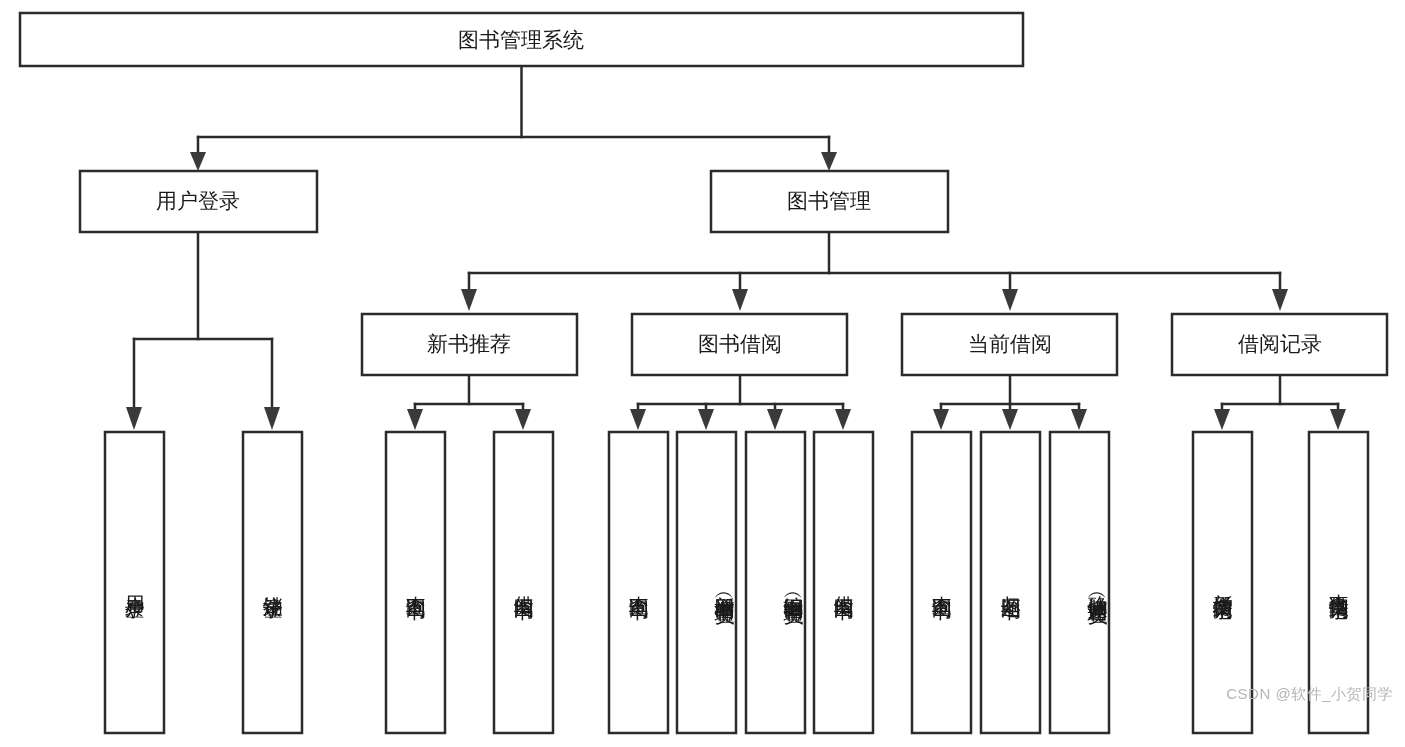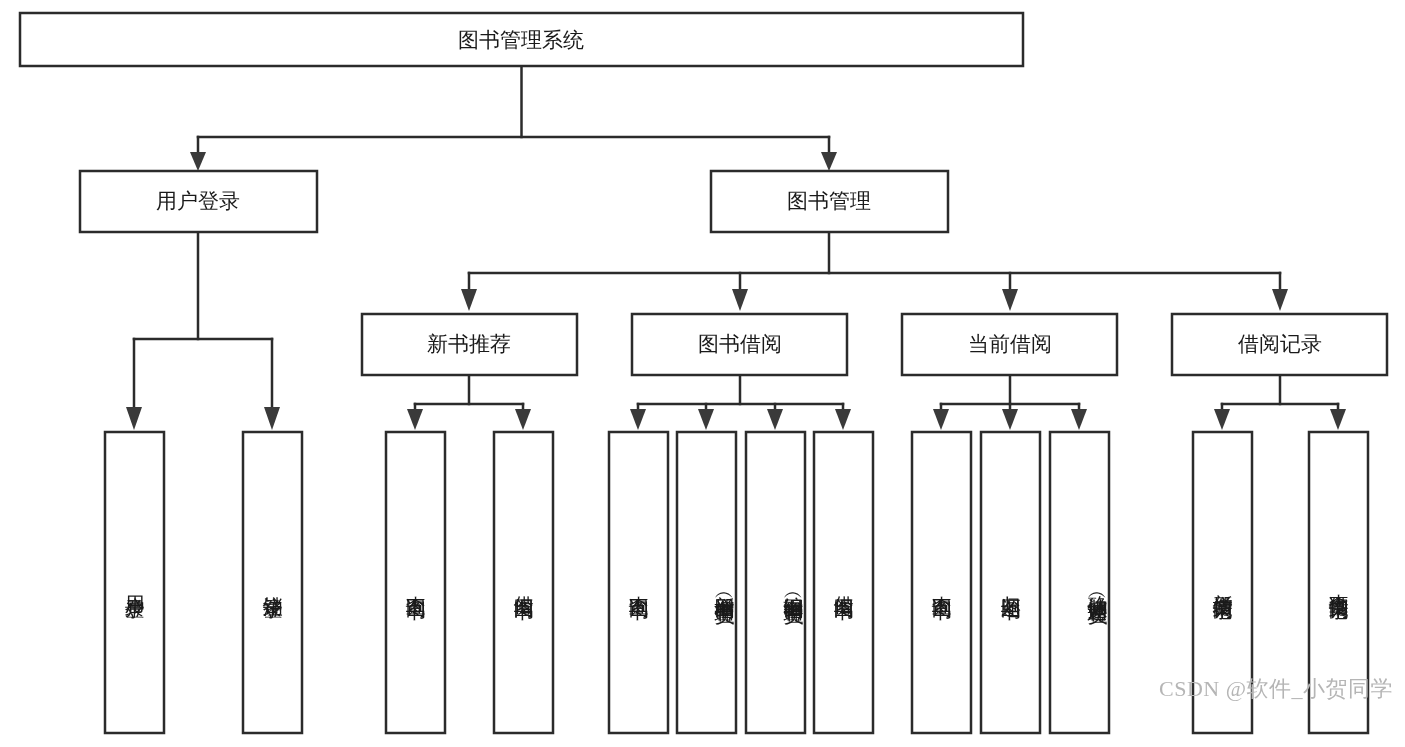--- a/index.html
+++ b/index.html
@@ -59,22 +59,22 @@
     letter-spacing: 1.5px;
     color: #1a1a1a;
     white-space: nowrap;
     text-align: center;
     pointer-events: none;
   }
   .watermark {
     position: absolute;
     right: 12px;
     bottom: 6px;
-    font-family: Liberation Serif, serif;
-    font-size: 22px;
+    font-family: Liberation Sans, sans-serif;
+    font-size: 15px;
     color: #b5b5b5;
     white-space: nowrap;
     letter-spacing: 0.5px;
   }
 </style>
 </head>
 <body>
 
 <div id="diagram-root">
 

